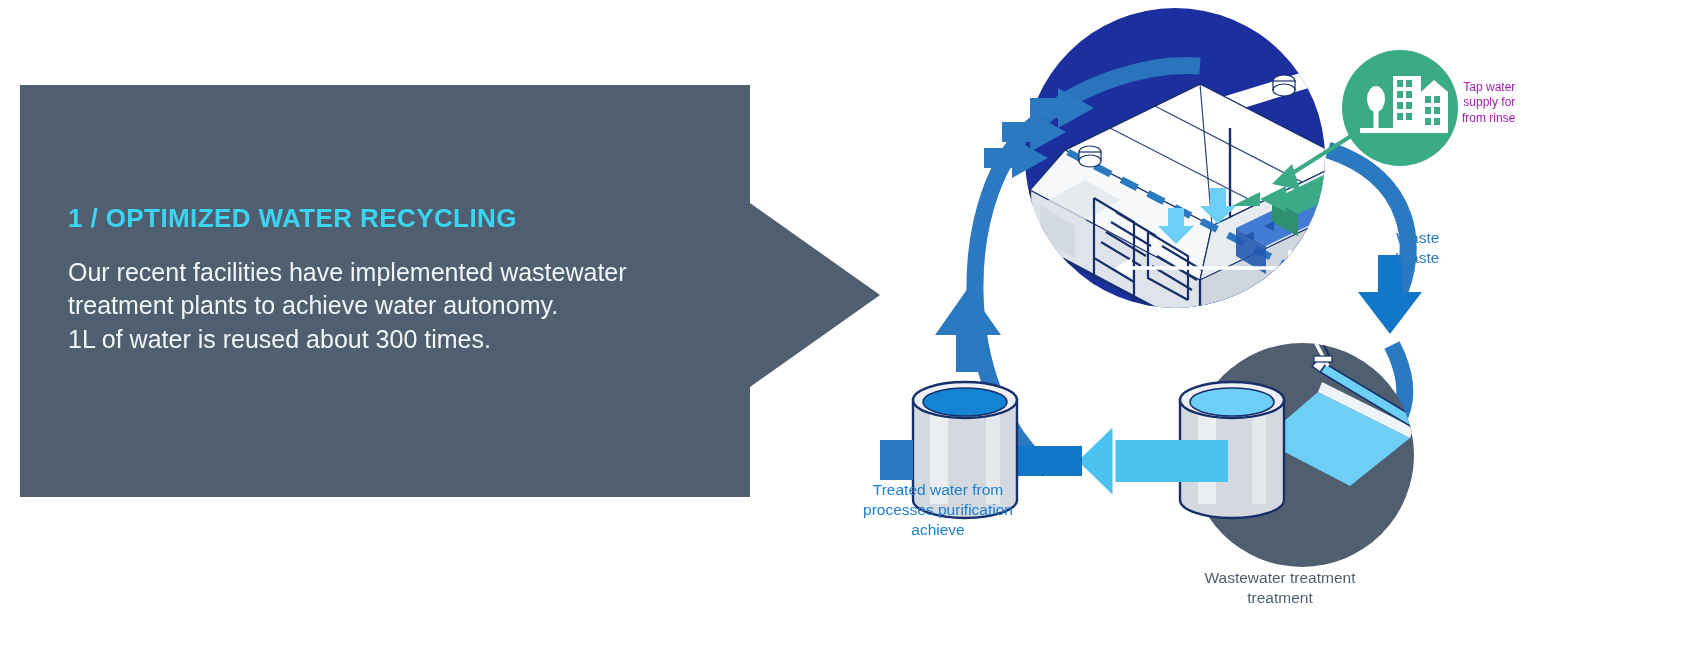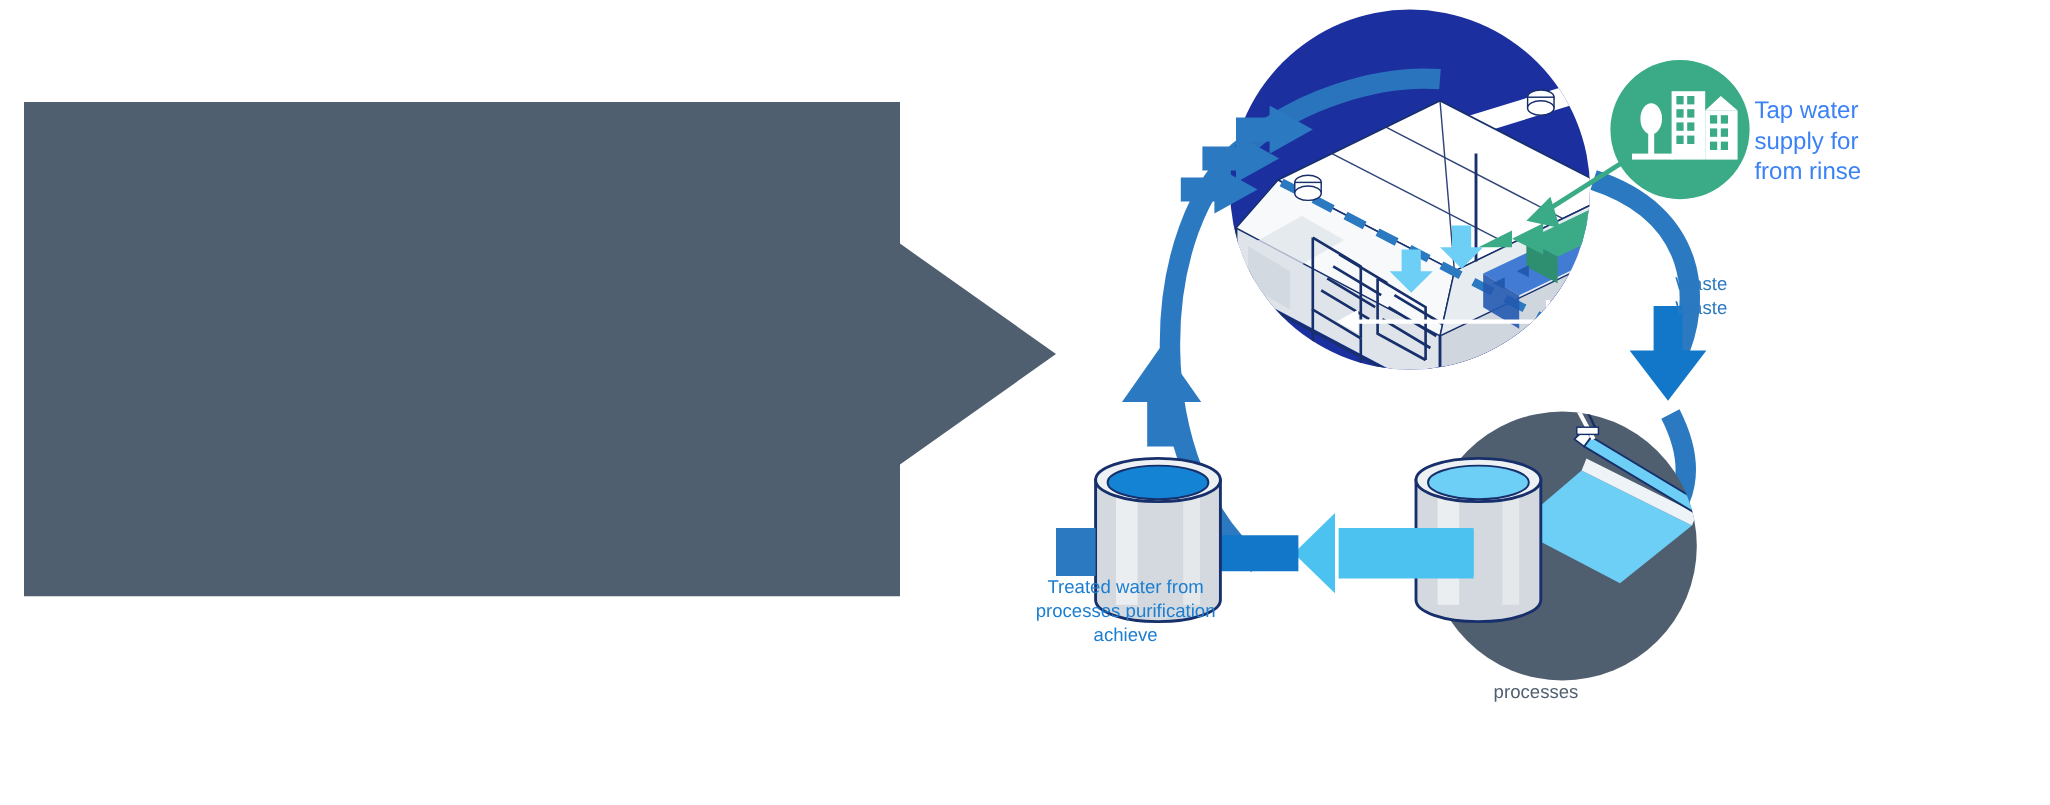--- a/index.html
+++ b/index.html
@@ -24,32 +24,40 @@
   }
   #panel-body div { white-space:nowrap; }
 
   
   #diagram { position:absolute; left:880px; top:0; width:828px; height:671px; }
   #diagram svg { display:block; }
 
   .lbl { position:absolute; line-height:1.28; }
   .lbl div { white-space:nowrap; }
 
-  #lbl-tap   { left:1462px; top:80px;  color:#3b82f6; font-size:20px; text-align:left; }
+  #lbl-tap   { left:1462px; top:80px;  color:#a21caf; font-size:12px; text-align:right; }
   #lbl-waste { left:1396px; top:228px; color:#2b79c0; font-size:15.5px; text-align:left; }
   #lbl-treated { left:838px; top:480px; width:200px; color:#1c7ed0; font-size:15.5px; text-align:center; }
   #lbl-wwt   { left:1150px; top:568px; width:260px; color:#4f5f6f; font-size:15.5px; text-align:center; }
 </style>
 </head>
 <body>
 
 <div id="panel-wrap">
   <svg id="panel-shape" width="860" height="412" viewBox="0 0 860 412">
     <path d="M0,0 L730,0 L730,118 L860,210 L730,302 L730,412 L0,412 Z" fill="#4f5f6f"></path>
   </svg>
+  <div id="panel-text">
+    <div id="panel-title">1 / OPTIMIZED WATER RECYCLING</div>
+    <div id="panel-body">
+      <div>Our recent facilities have implemented wastewater</div>
+      <div>treatment plants to achieve water autonomy.</div>
+      <div>1L of water is reused about 300 times.</div>
+    </div>
+  </div>
 </div>
 
 <div id="diagram">
 <svg width="828" height="671" viewBox="0 0 828 671">
 
   <defs>
     <clipPath id="clipNavy">
           <circle cx="295" cy="158" r="150"></circle>
         </clipPath>
     <clipPath id="clipSlate">
@@ -251,14 +259,15 @@
   <div>Waste</div>
 </div>
 
 <div class="lbl" id="lbl-treated">
   <div>Treated water from</div>
   <div>processes purification</div>
   <div>achieve</div>
 </div>
 
 <div class="lbl" id="lbl-wwt">
-  <div>processes</div>
+  <div>Wastewater treatment</div>
+  <div>treatment</div>
 </div>
 
 </body></html>

